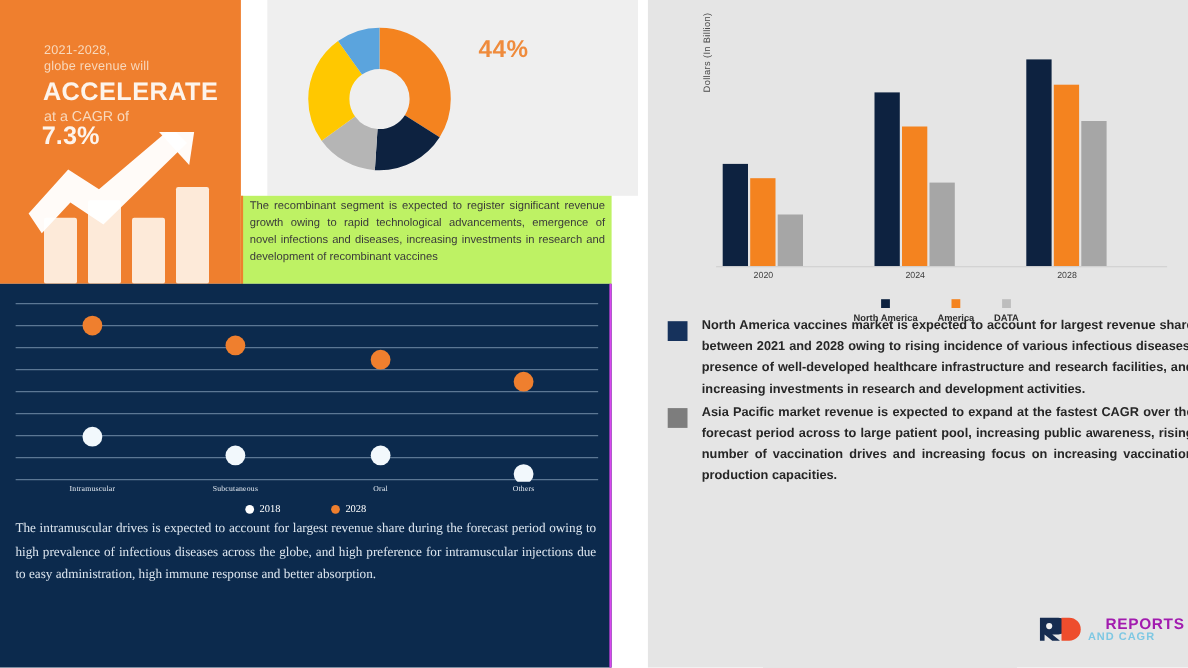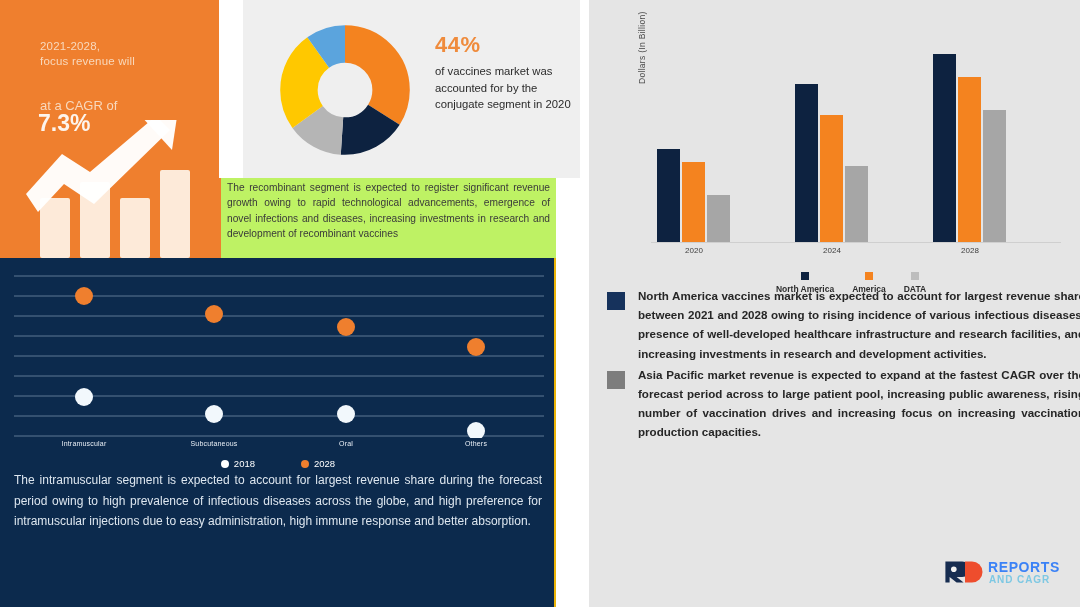--- a/index.html
+++ b/index.html
@@ -69,21 +69,21 @@
     text-align: justify; padding-top: 2px;
   }
   .orange-edge {
     position: absolute; left: 219px; top: 178px; width: 2px; height: 80px;
     background: #ef7f2e;
   }
 
   
   .navy-panel {
     position: absolute; left: 0; top: 258px; width: 556px; height: 349px;
-    background: #0c2a4d; border-right: 2px solid #eab308;
+    background: #0c2a4d; border-right: 2px solid #d946ef; font-family: Liberation Serif, serif;
   }
   .lolli-chart { position: absolute; left: 14px; top: 8px; width: 530px; height: 172px; }
   .lolli-xlabels {
     position: absolute; left: 14px; top: 182px; width: 530px; height: 16px;
   }
   .lolli-xlabel {
     position: absolute; font-size: 7px; color: #e8eef5; text-align: center;
     transform: translateX(-50%); letter-spacing: .2px;
   }
   .lolli-legend {
@@ -150,38 +150,39 @@
   .bullet-sq.navy { background: #16325c; }
   .bullet-sq.gray { background: #7d7d7d; }
   .bullet-text {
     font-size: 11.6px; line-height: 19.2px; color: #262626; text-align: justify;
   }
 
   
   .logo { position: absolute; left: 944px; top: 556px; width: 120px; height: 36px; }
   .logo-mark { position: absolute; left: 0; top: 4px; width: 42px; height: 24px; }
   .logo-reports {
-    position: absolute; left: 44px; top: 3px;
-    font-size: 14px; font-weight: bold; color: #3b82f6; letter-spacing: .6px;
+    position: absolute; left: 61px; top: 3px;
+    font-size: 14px; font-weight: bold; color: #a21caf; letter-spacing: .6px;
   }
   .logo-anddata {
     position: absolute; left: 45px; top: 18px;
     font-size: 10px; font-weight: bold; color: #7ec8e3; letter-spacing: .9px;
   }
 </style>
 </head>
 <body>
 
 <div id="page">
 
   <div class="left-col">
 
     <div class="orange-panel">
       <div class="op-line1">2021-2028,</div>
-      <div class="op-line2">focus revenue will</div>
+      <div class="op-line2">globe revenue will</div>
+      <div class="op-accelerate">ACCELERATE</div>
       <div class="op-line3">at a CAGR of</div>
       <div class="op-cagr">7.3%</div>
       <svg class="op-graphic" viewBox="0 0 200 140">
         <rect x="22" y="78" width="30" height="60" rx="2" fill="#fdf0e3" opacity="0.95"></rect>
         <rect x="62" y="62" width="30" height="76" rx="2" fill="#fdf0e3" opacity="0.95"></rect>
         <rect x="102" y="78" width="30" height="60" rx="2" fill="#fdf0e3" opacity="0.95"></rect>
         <rect x="142" y="50" width="30" height="88" rx="2" fill="#fdf0e3" opacity="0.95"></rect>
         <path d="M8 74 L44 34 L72 52 L138 -4 L152 10 L76 84 L46 64 L20 92 Z" fill="#ffffff" opacity="0.97"></path>
         <path d="M112 -16 L160 -10 L154 30 Z" fill="#ffffff" opacity="0.97"></path>
       </svg>
@@ -193,21 +194,20 @@
           <g transform="rotate(-90 50 50)">
             <circle cx="50" cy="50" r="32" fill="none" stroke="#f4831f" stroke-width="26" stroke-dasharray="68.3 132.7" stroke-dashoffset="0"></circle>
             <circle cx="50" cy="50" r="32" fill="none" stroke="#0d2240" stroke-width="26" stroke-dasharray="34.2 166.8" stroke-dashoffset="-68.3"></circle>
             <circle cx="50" cy="50" r="32" fill="none" stroke="#b5b5b5" stroke-width="26" stroke-dasharray="28.1 172.9" stroke-dashoffset="-102.5"></circle>
             <circle cx="50" cy="50" r="32" fill="none" stroke="#ffc800" stroke-width="26" stroke-dasharray="50.3 150.7" stroke-dashoffset="-130.6"></circle>
             <circle cx="50" cy="50" r="32" fill="none" stroke="#5ba4dd" stroke-width="26" stroke-dasharray="20.1 180.9" stroke-dashoffset="-180.9"></circle>
           </g>
         </svg>
       </div>
       <div class="stat-44">44%</div>
-      <div class="stat-text">of vaccines market was accounted for by the conjugate segment  in 2020</div>
     </div>
 
     <div class="recomb-panel">
       <div class="recomb-text">The recombinant segment is expected to register significant revenue growth owing to rapid technological advancements, emergence of novel infections and diseases, increasing investments in research and development of recombinant vaccines</div>
     </div>
     <div class="orange-edge"></div>
 
     <div class="navy-panel">
       <svg class="lolli-chart" viewBox="0 0 530 172" preserveAspectRatio="none">
         <g stroke="#8fa7c0" stroke-width="1" opacity="0.62">
@@ -246,21 +246,21 @@
         <span class="lg-item">
           <span class="lg-dot white"></span>
           <span>2018</span>
         </span>
         <span class="lg-item">
           <span class="lg-dot orange"></span>
           <span>2028</span>
         </span>
       </div>
 
-      <div class="navy-text">The intramuscular segment is expected to account for largest revenue share during the forecast period owing to high prevalence of infectious diseases across the globe, and high preference for intramuscular injections due to easy administration, high immune response and better absorption.</div>
+      <div class="navy-text">The intramuscular drives is expected to account for largest revenue share during the forecast period owing to high prevalence of infectious diseases across the globe, and high preference for intramuscular injections due to easy administration, high immune response and better absorption.</div>
     </div>
   </div>
 
   <div class="right-col">
 
     <div class="bar-chart-area">
       <div class="ylabel-rot">Dollars (In Billion)</div>
 
       <div class="plot">
 

